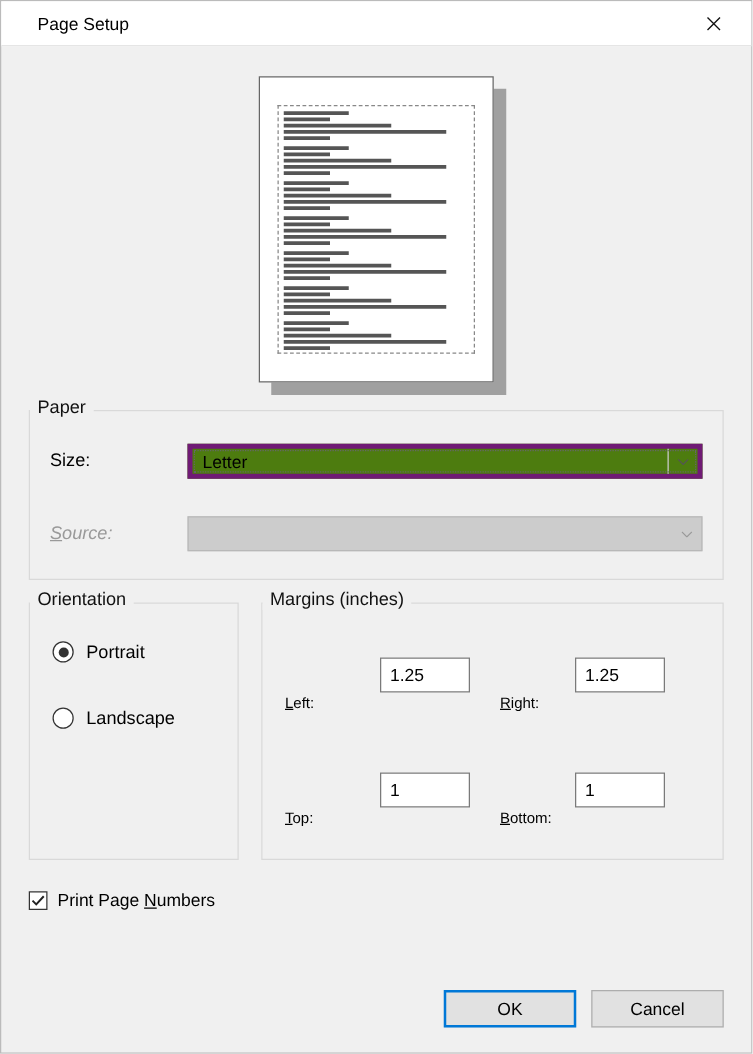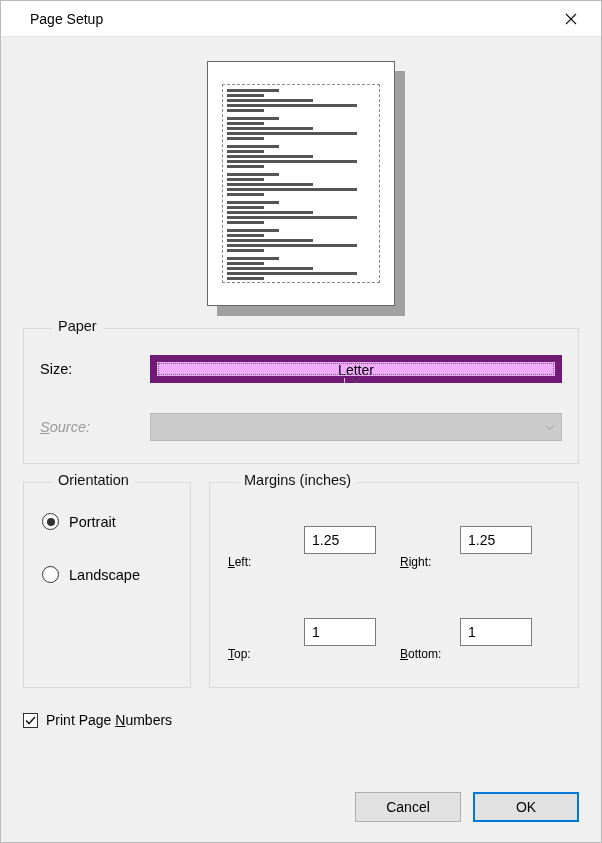--- a/index.html
+++ b/index.html
@@ -91,21 +91,21 @@
 
   .group {
     border: 1px solid #d9d9d9;
     position: relative;
     padding: 26px 16px 22px 16px;
     margin-bottom: 18px;
   }
   .group-legend {
     position: absolute;
     top: -11px;
-    left: 28px;
+    left: 0;
     background: #f0f0f0;
     padding: 0 6px;
     font-size: 14.5px;
     color: #111;
   }
   .paper-group { }
   .row {
     display: flex;
     align-items: center;
     margin-bottom: 30px;
@@ -120,23 +120,22 @@
   .combo {
     flex: 1;
     height: 28px;
     border: 1px solid #adadad;
     background: #e7e7e7;
     display: flex;
     align-items: center;
     position: relative;
   }
   .combo.focused {
-    border: 7px solid #701a75;
-    background: #f0abfc;
-    flex-direction: column;
+    border: 4px solid #701a75;
+    background: #4d7c0f;
   }
   .combo.focused::before {
     content: "";
     position: absolute;
     inset: 1px;
     border: 1px dotted #666;
     pointer-events: none;
   }
   .combo.disabled {
     background: #cccccc;
@@ -387,18 +386,18 @@
     <div class="checkbox-row">
       <div class="checkbox-box">
         <svg viewBox="0 0 11 9">
             <path d="M1 4.5 L4 7.5 L10 1" stroke="#222" stroke-width="1.6" fill="none"></path>
           </svg>
       </div>
       <div><span>Print Page </span><span class="ul" style="text-decoration:underline">N</span><span>umbers</span></div>
     </div>
 
     <div class="button-row">
+      <div class="btn primary">OK</div>
       <div class="btn">Cancel</div>
-      <div class="btn primary">OK</div>
     </div>
 
   </div>
 </div>
 
 </body></html>

